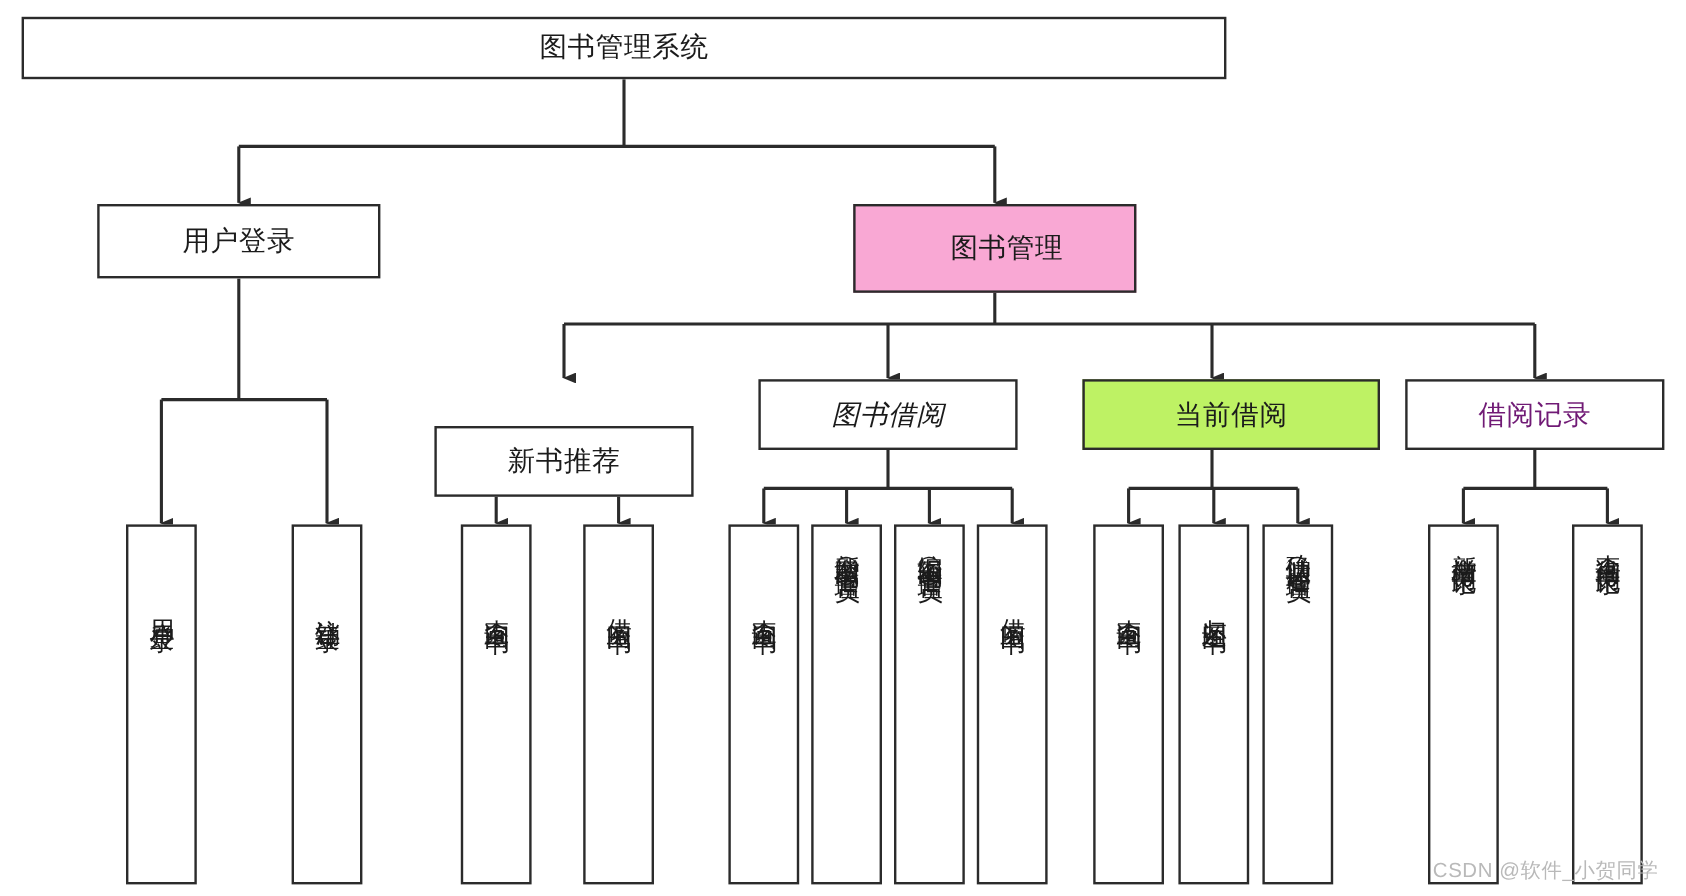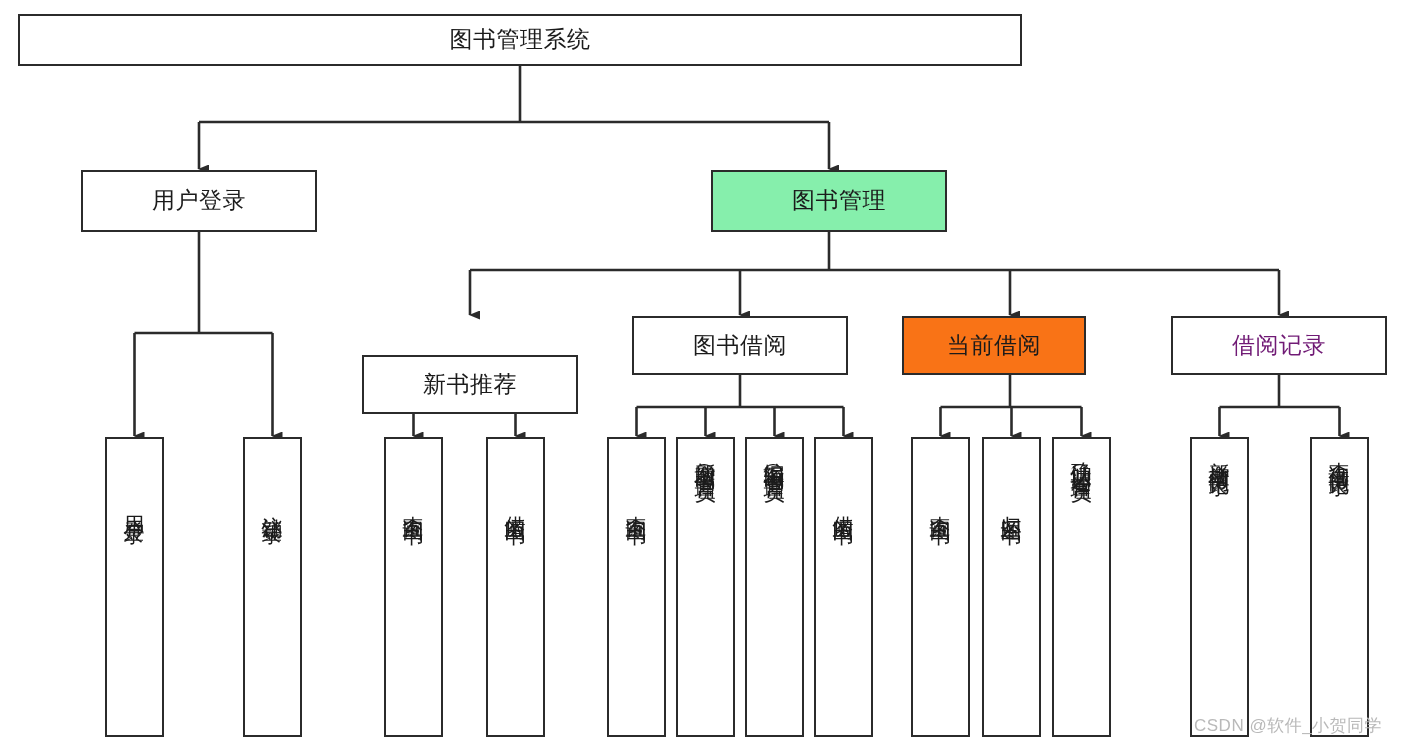--- a/index.html
+++ b/index.html
@@ -107,30 +107,30 @@
       </g>
   </svg>
 
   <div id="nodes">
       <div class="node-box" style="left: 18px; top: 14px; width: 1004px; height: 52px; border-color: rgb(43, 43, 43); background: rgb(255, 255, 255);">
         <span class="node-label-h" style="color: rgb(27, 27, 27);">图书管理系统</span>
       </div>
       <div class="node-box" style="left: 81px; top: 170px; width: 236px; height: 62px; border-color: rgb(43, 43, 43); background: rgb(255, 255, 255);">
         <span class="node-label-h" style="color: rgb(27, 27, 27);">用户登录</span>
       </div>
-      <div class="node-box" style="left: 711px; top: 170px; width: 236px; height: 62px; border-color: rgb(43, 43, 43); background: #86efac; padding-left: 20px;">
+      <div class="node-box" style="left: 711px; top: 170px; width: 236px; height: 74px; border-color: rgb(43, 43, 43); background: #f9a8d4; padding-left: 20px;">
         <span class="node-label-h" style="color: rgb(27, 27, 27);">图书管理</span>
       </div>
       <div class="node-box" style="left: 362px; top: 316px; width: 216px; height: 59px; border-color: rgb(43, 43, 43); background: rgb(255, 255, 255); margin-top: 39px;">
         <span class="node-label-h" style="color: rgb(27, 27, 27);">新书推荐</span>
       </div>
       <div class="node-box" style="left: 632px; top: 316px; width: 216px; height: 59px; border-color: rgb(43, 43, 43); background: rgb(255, 255, 255);">
-        <span class="node-label-h" style="color: rgb(27, 27, 27);">图书借阅</span>
+        <span class="node-label-h" style="color: rgb(27, 27, 27); font-style: italic;">图书借阅</span>
       </div>
-      <div class="node-box" style="left: 902px; top: 316px; width: 184px; height: 59px; border-color: rgb(43, 43, 43); background: #f97316; align-items: center;">
+      <div class="node-box" style="left: 902px; top: 316px; width: 248px; height: 59px; border-color: rgb(43, 43, 43); background: #bef264; align-items: center;">
         <span class="node-label-h" style="color: rgb(27, 27, 27);">当前借阅</span>
       </div>
       <div class="node-box" style="left: 1171px; top: 316px; width: 216px; height: 59px; border-color: rgb(43, 43, 43); background: rgb(255, 255, 255);">
         <span class="node-label-h" style="color: #701a75;">借阅记录</span>
       </div>
       <div class="node-box" style="left: 105px; top: 437px; width: 59px; height: 300px; border-color: rgb(43, 43, 43); background: rgb(255, 255, 255); align-items: flex-start; padding-top: 60px;">
         <span class="node-label-v" style="color: rgb(27, 27, 27);">用户登录</span>
       </div>
       <div class="node-box" style="left: 243px; top: 437px; width: 59px; height: 300px; border-color: rgb(43, 43, 43); background: rgb(255, 255, 255); align-items: flex-start; padding-top: 60px;">
         <span class="node-label-v" style="color: rgb(27, 27, 27);">注销登录</span>

